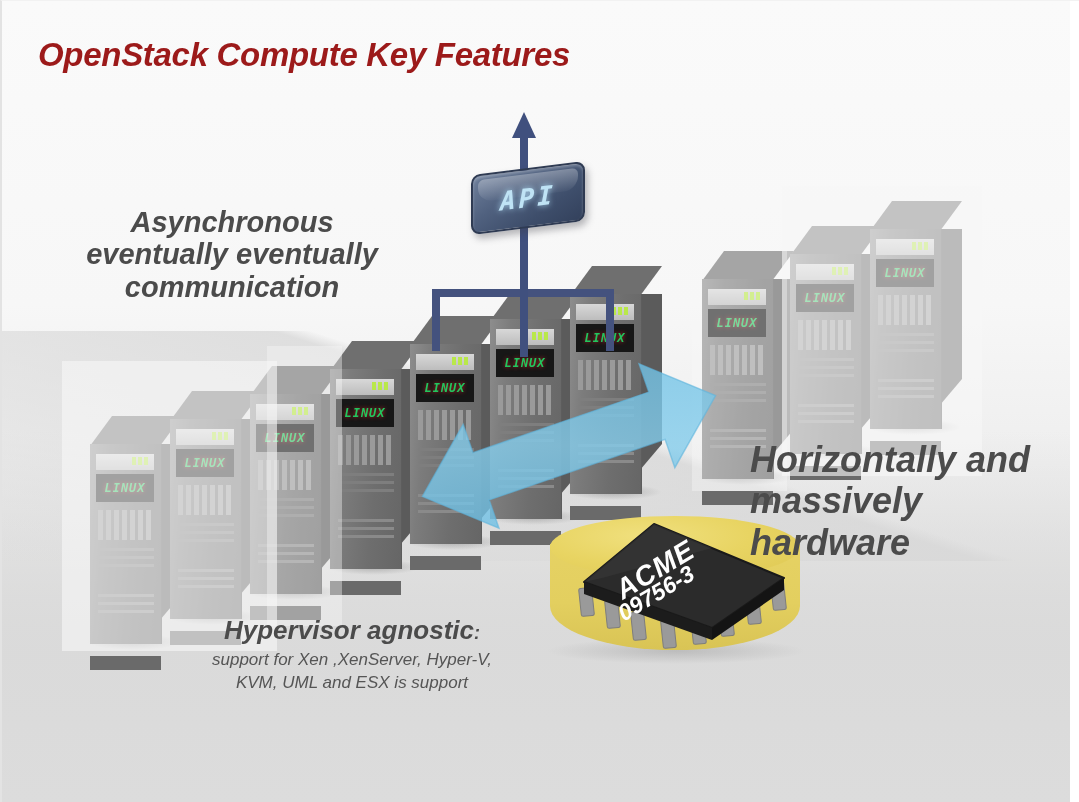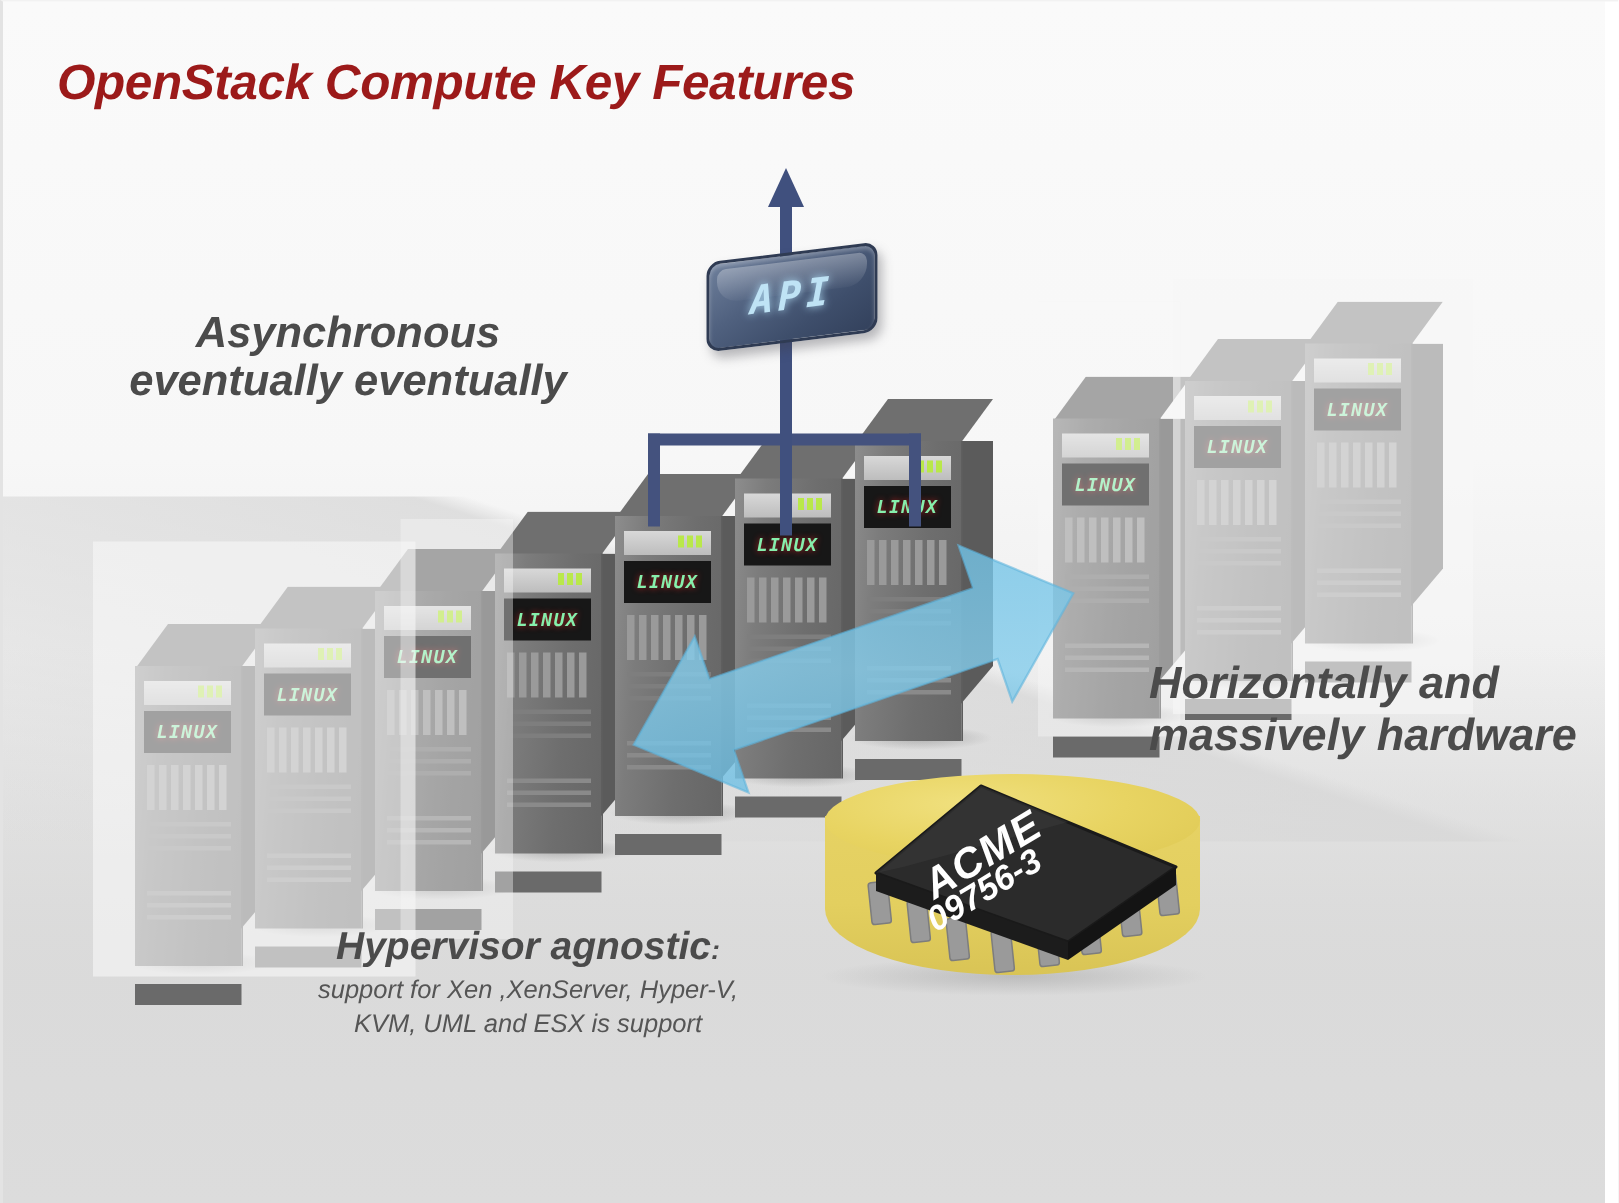--- a/index.html
+++ b/index.html
@@ -37,21 +37,21 @@
     letter-spacing:-0.3px;
     color:#9c1a1a;
     white-space:nowrap;
     font-stretch:condensed;
   }
 
   
   .callout{position:absolute;color:#4b4b4b;font-weight:bold;line-height:1.12;}
   #txt-async{left:25px;top:205px;width:410px;text-align:center;font-size:29px;}
   #txt-rest{left:592px;top:141px;font-size:30px;white-space:nowrap;}
-  #txt-scale{left:748px;top:438px;width:310px;font-size:30px;line-height:1.15;margin-left:16px;}
+  #txt-scale{left:748px;top:438px;width:310px;font-size:36px;line-height:1.15;}
 
   .blk{position:absolute;text-align:center;}
   .blk .head{font-size:26px;font-weight:bold;color:#4b4b4b;line-height:1.1;}
   .blk .head .colon{font-size:18px;font-weight:bold;}
   .blk .sub{font-size:17px;font-weight:normal;color:#555;line-height:1.35;margin-top:4px;}
   #blk-hyper{left:130px;top:615px;width:440px;}
   #blk-hw{left:640px;top:678px;width:420px;}
 
   
   #racks{position:absolute;left:0;top:0;width:1079px;height:802px;}
@@ -75,21 +75,21 @@
     position:absolute;left:6px;top:10px;width:58px;height:16px;
     background:linear-gradient(180deg,#d8d8d8,#bdbdbd);
   }
   .rack .leds{position:absolute;left:42px;top:13px;width:20px;height:8px;display:flex;gap:2px;}
   .rack .leds i{display:block;width:4px;height:8px;background:#b9e84a;}
   .rack .screen{
     position:absolute;left:6px;top:30px;width:58px;height:28px;
     background:#171717;display:flex;align-items:center;justify-content:center;
   }
   .rack .screen span{
-    color:#86efac;font-size:12px;font-weight:bold;letter-spacing:1px;
+    color:#22c55e;font-size:12px;font-weight:bold;letter-spacing:1px;
     font-family:"DejaVu Sans Mono","Liberation Mono",monospace;
     text-shadow:0 0 4px rgba(250,40,40,.75);
   }
   .rack .vents{position:absolute;left:8px;top:66px;width:56px;height:30px;display:flex;gap:3px;}
   .rack .vents i{display:block;width:5px;height:30px;background:#9a9a9a;}
   .rack .lines{position:absolute;left:8px;top:104px;width:56px;}
   .rack .lines i{display:block;height:3px;background:#7e7e7e;margin-bottom:5px;}
   .rack .lines2{position:absolute;left:8px;top:150px;width:56px;}
   .rack .lines2 i{display:block;height:3px;background:#8a8a8a;margin-bottom:5px;}
   .rack .foot{
@@ -611,20 +611,21 @@
       </g>
     </svg>
 
     <div class="chip-label" id="chip-acme">ACME</div>
     <div class="chip-label" id="chip-num">09756-3</div>
   </div>
 
   <div class="callout" id="txt-async">
     <div>Asynchronous</div>
     <div>eventually eventually</div>
+    <div>communication</div>
   </div>
 
 
   <div class="callout" id="txt-scale">
     <div>Horizontally and</div>
     <div>massively hardware</div>
   </div>
 
   <div class="blk" id="blk-hyper">
     <div class="head">

